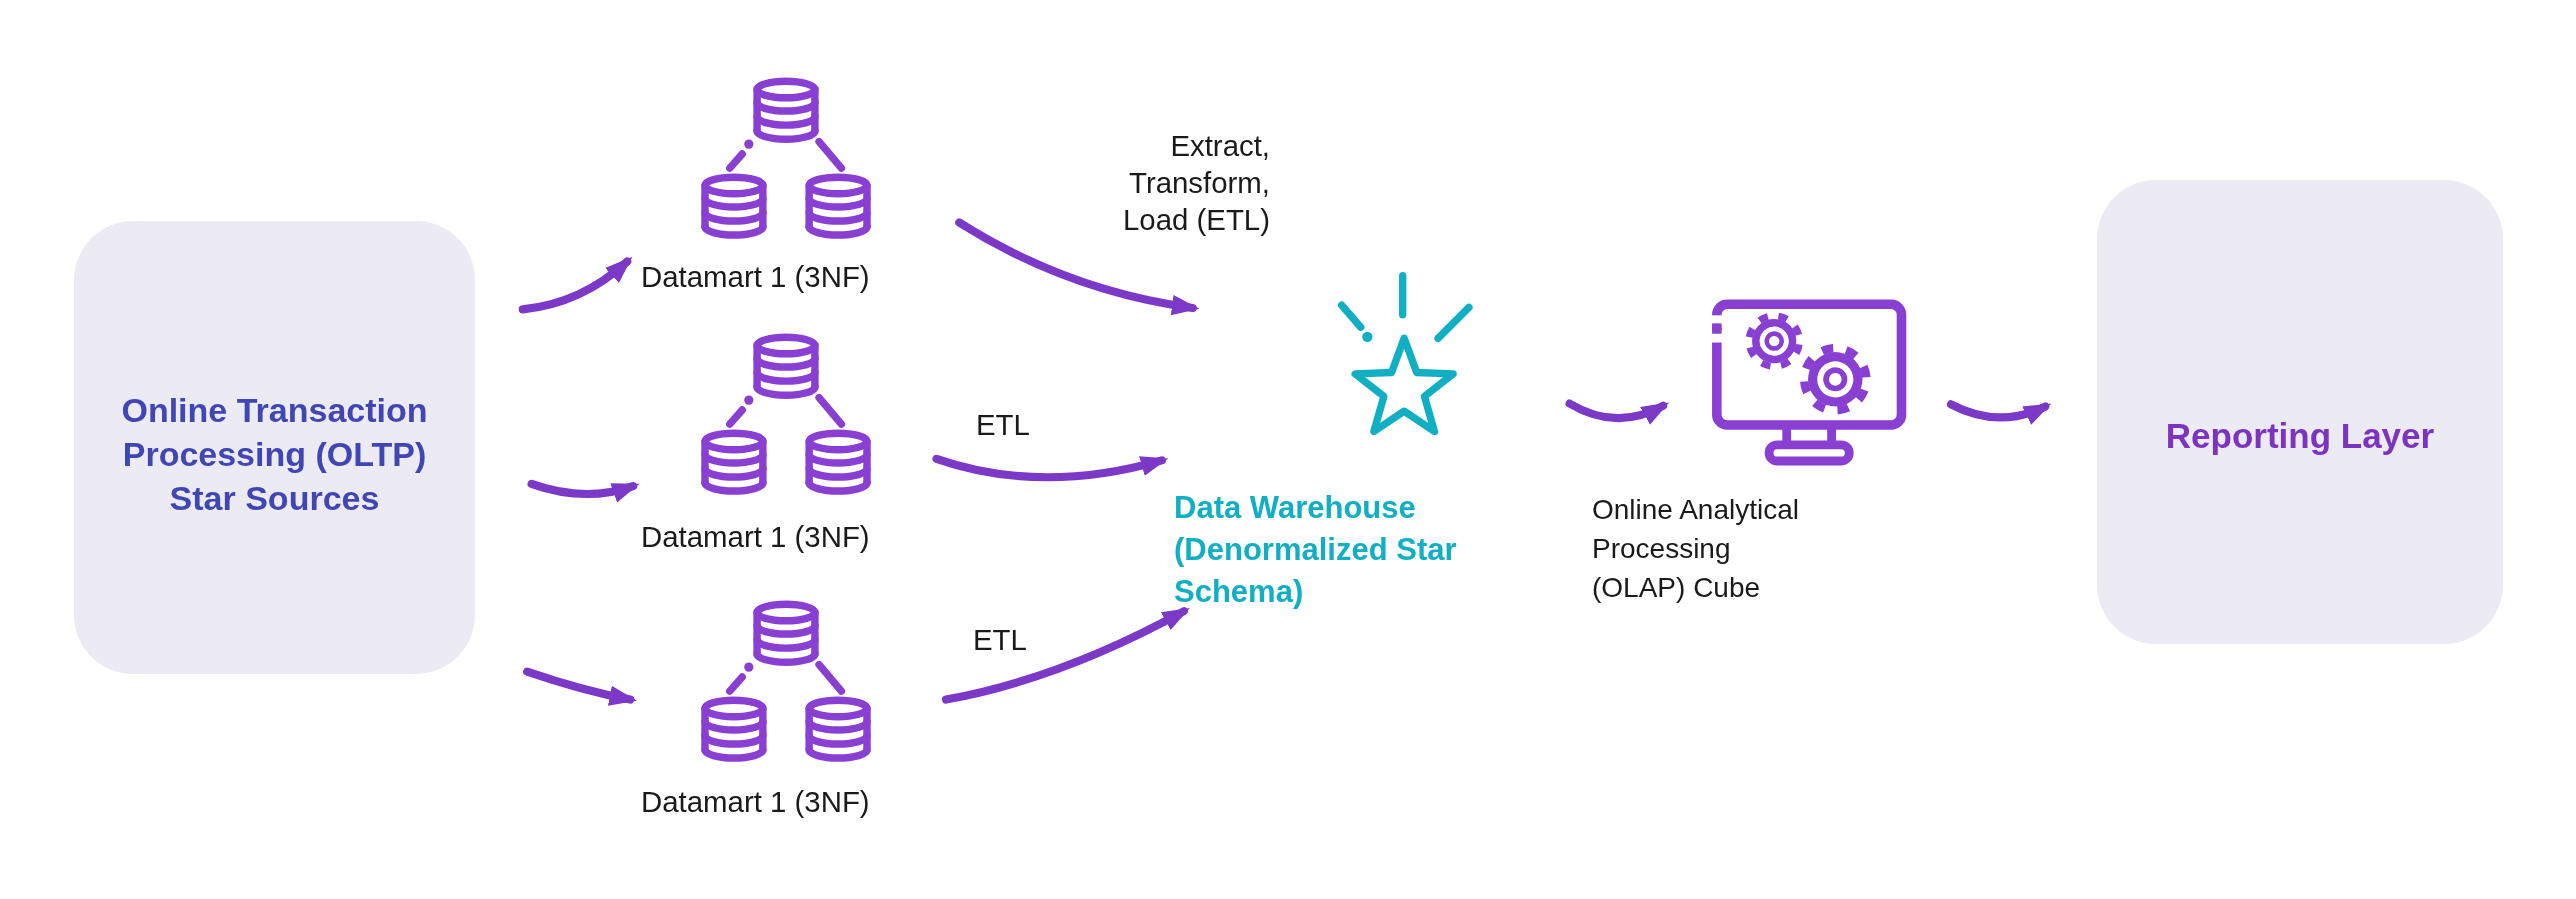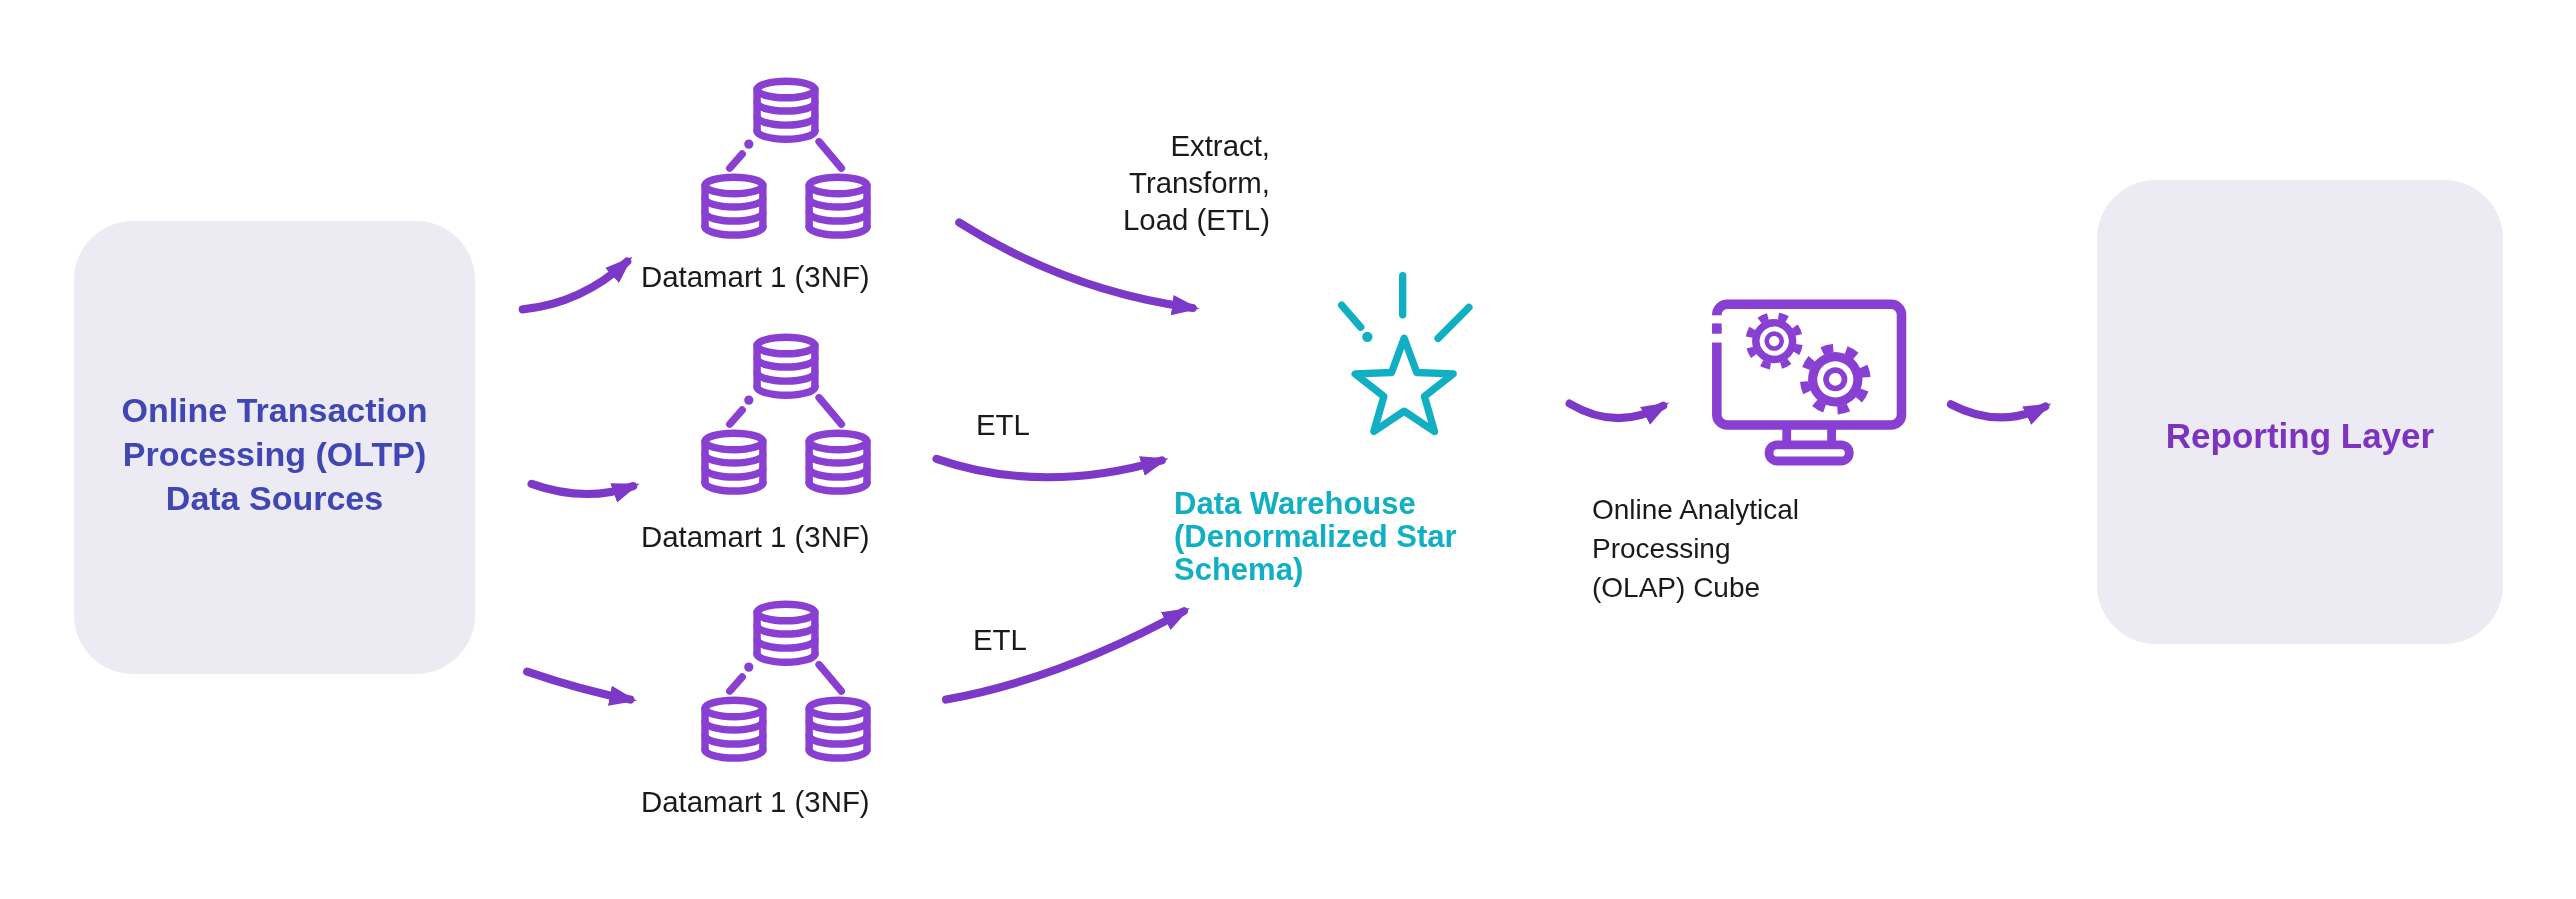--- a/index.html
+++ b/index.html
@@ -46,21 +46,21 @@
   .centered{text-align:left;}
   .datamart-label-1{left:641px;top:258px;width:294px;}
   .datamart-label-2{left:641px;top:518px;width:294px;}
   .datamart-label-3{left:641px;top:783px;width:294px;}
   .etl-top-label{left:1020px;top:127px;width:250px;line-height:37px;text-align:right;}
   .etl-mid-label{left:976px;top:406px;width:147px;}
   .etl-bottom-label{left:973px;top:621px;width:147px;}
   .warehouse-title{
     left:1174px;top:487px;width:515px;
     color:var(--teal);font-weight:bold;
-    font-size:31px;line-height:33px;
+    font-size:31px;line-height:42px;
   }
   .olap-label{left:1592px;top:490px;width:442px;font-size:28px;line-height:39px;}
   .icon-svg{position:absolute;overflow:visible;}
   
   .ic{stroke:var(--accent-purple-icons);fill:none;}
   .ic-fill{fill:var(--accent-purple-icons);stroke:none;}
   .tc{stroke:var(--teal);fill:none;}
   .tc-fill{fill:var(--teal);stroke:none;}
   .ar{stroke:var(--accent-purple-arrows);fill:none;stroke-width:11px;stroke-linecap:round;}
   .ar-fill{fill:var(--accent-purple-arrows);stroke:none;}
@@ -101,21 +101,21 @@
     <path class="ar" d="M1303,302 Q1450,395 1620,418" marker-end="url(#ah)"></path>
     <path class="ar" d="M1272,623 Q1414,672 1578,625" marker-end="url(#ah)"></path>
     <path class="ar" d="M1285,950 Q1440,922 1608,830" marker-end="url(#ah)"></path>
     <path class="ar" d="M2132,548 Q2196,586 2259,551" marker-end="url(#ah)"></path>
     <path class="ar" d="M2650,549 Q2715,583 2778,552" marker-end="url(#ah)"></path>
   </svg>
 
   <div class="box oltp-box">
     <div class="box-title">Online Transaction
 Processing (OLTP)
-Data Sources</div>
+Star Sources</div>
   </div>
 
   <svg class="icon-svg ic" style="left:705px;top:81px" width="162" height="156" viewBox="0 0 98 94">
     <use href="#db-cyl" x="49" y="0"></use>
     <use href="#db-cyl" x="17.5" y="58"></use>
     <use href="#db-cyl" x="80.5" y="58"></use>
     <circle class="ic-fill" cx="26.5" cy="38" r="2.8"></circle>
     <path stroke-width="4.5" stroke-linecap="round" d="M22.5,44 L15,52.5"></path>
     <path stroke-width="4.5" stroke-linecap="round" d="M69,36.5 L82.5,52.5"></path>
   </svg>

